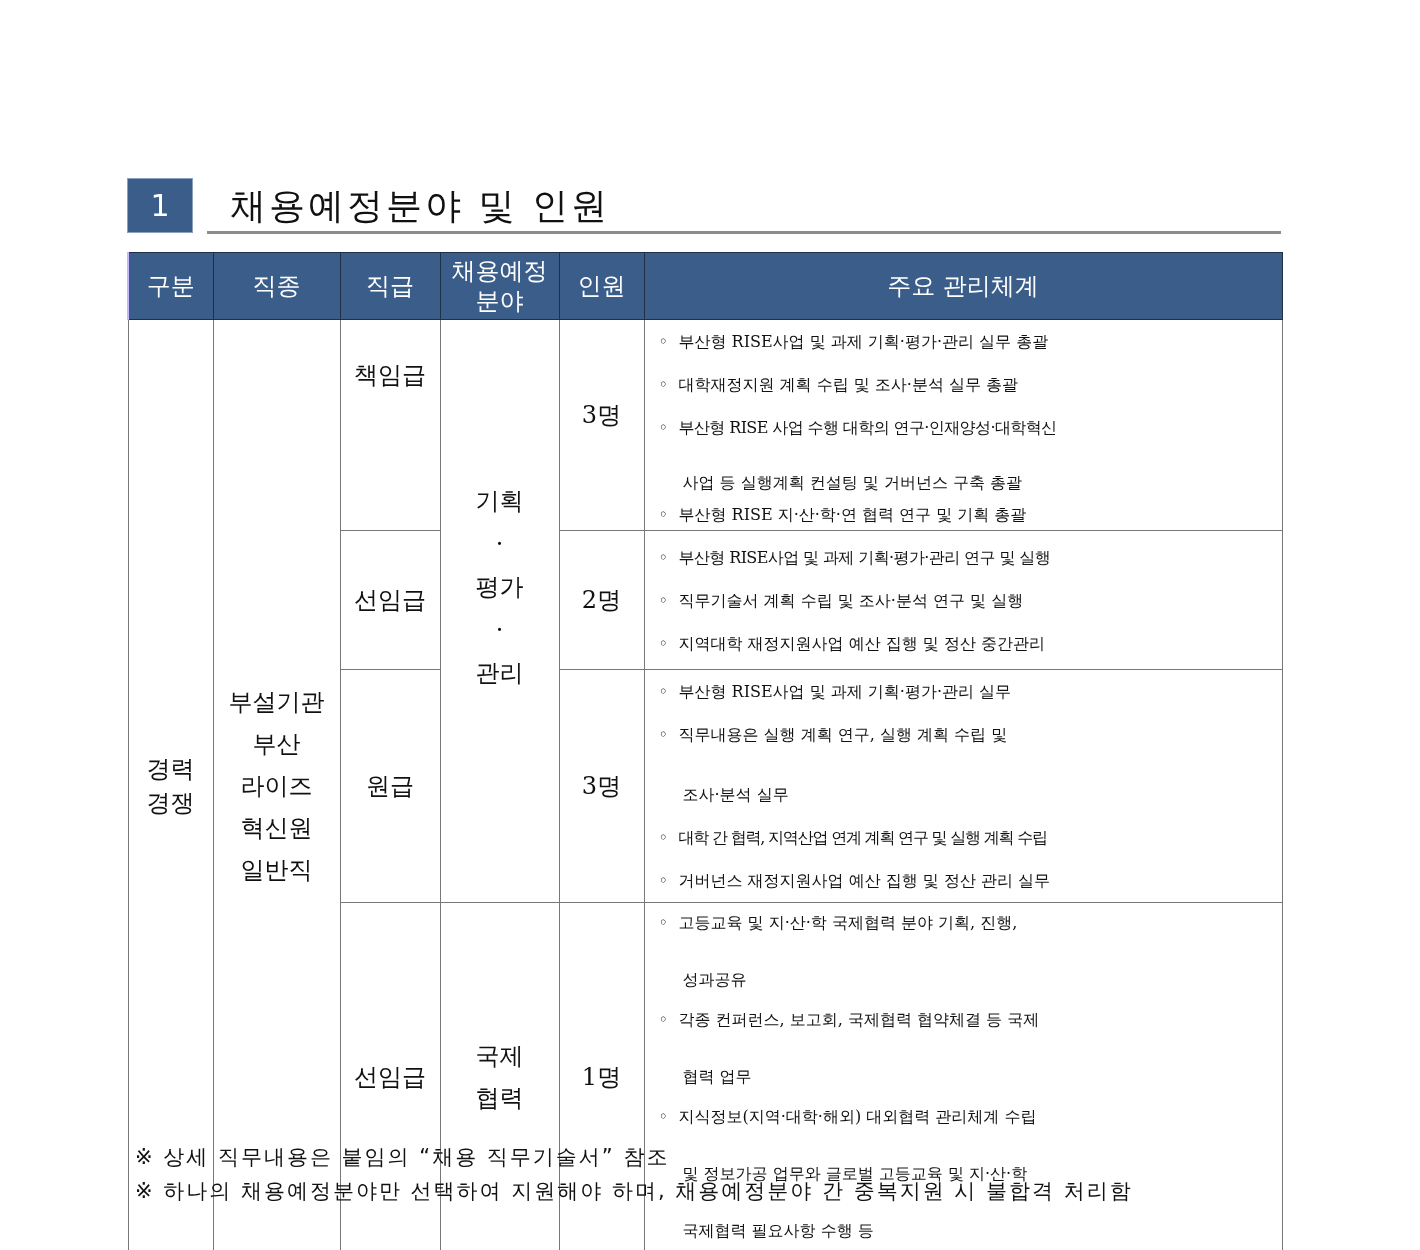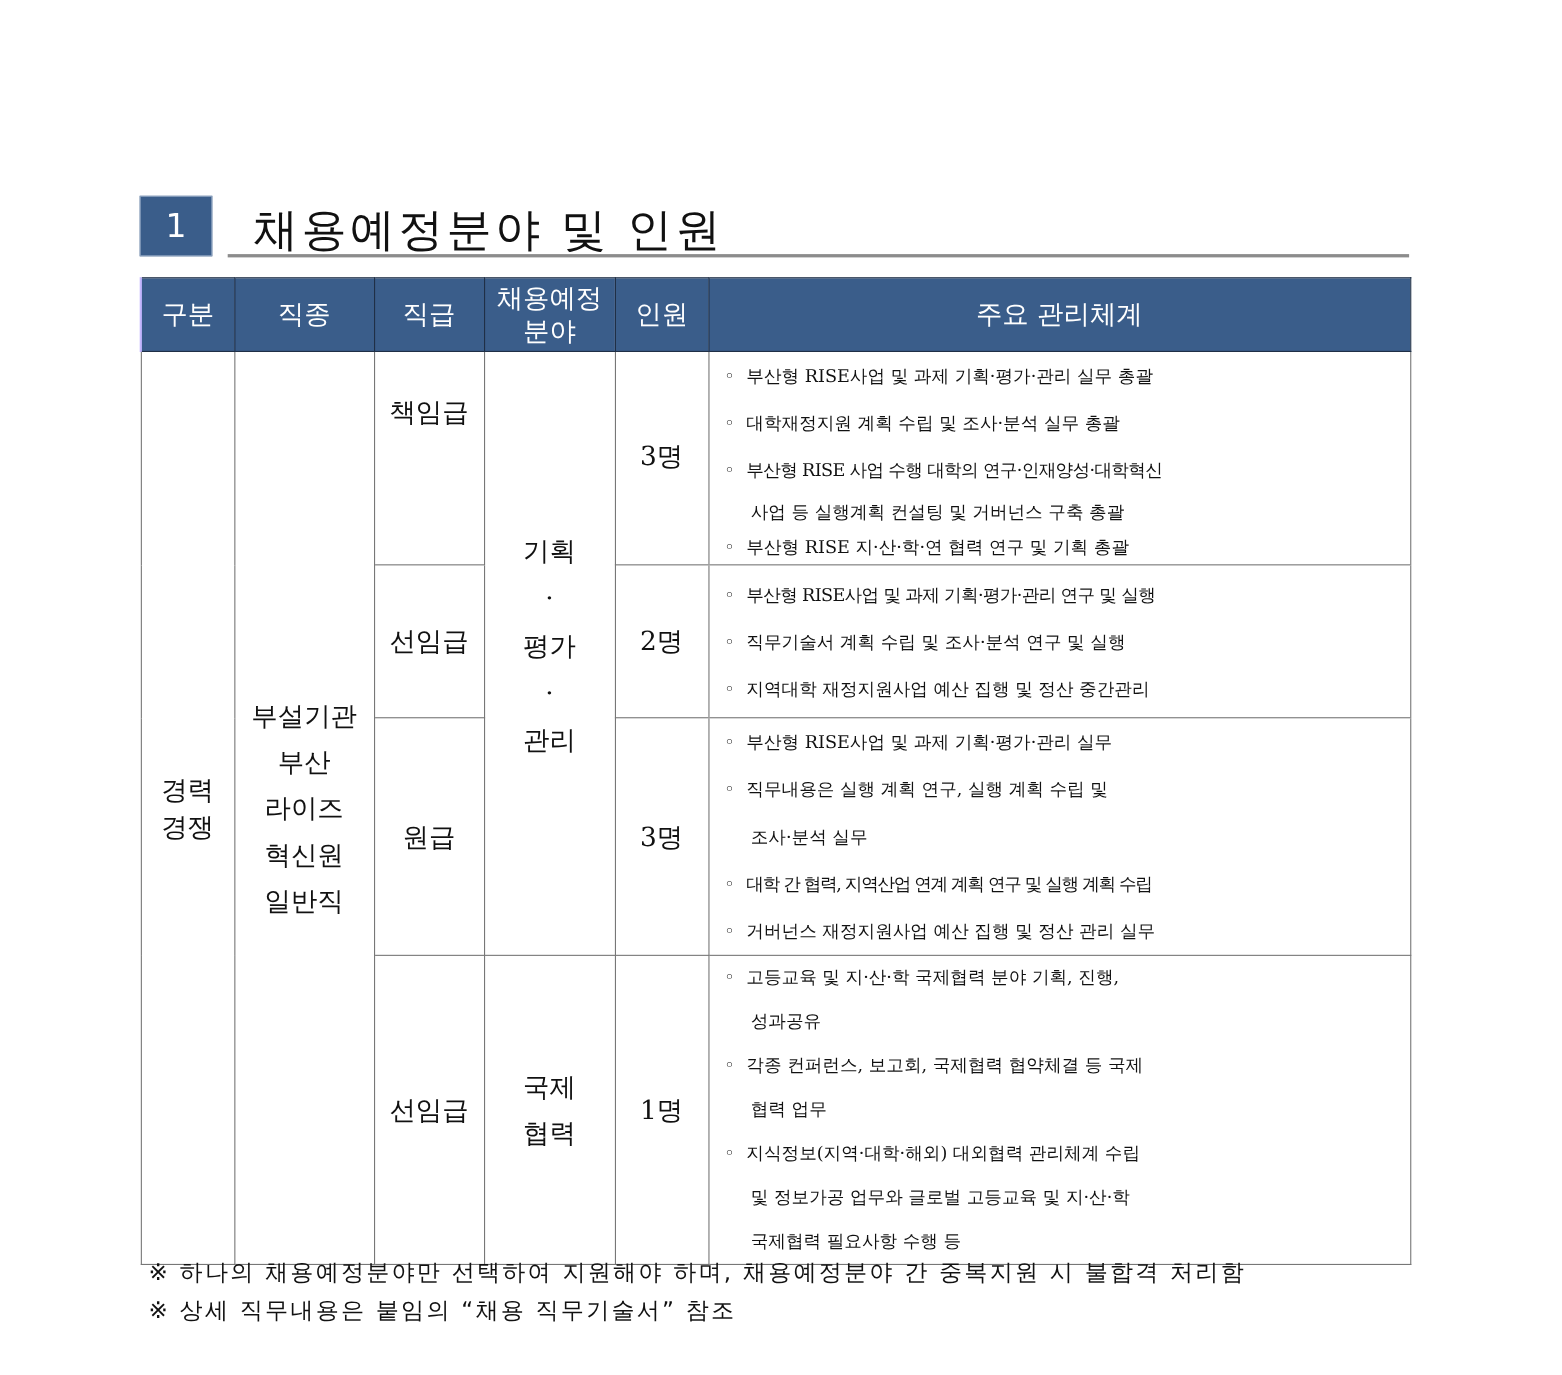--- a/index.html
+++ b/index.html
@@ -4,21 +4,21 @@
 <style>
   html, body { margin: 0; padding: 0; background: #ffffff; }
   body { width: 1420px; height: 1250px; position: relative; font-family: "DejaVu Serif", "Liberation Serif", serif; color: #111; }
   .title-box {
     position: absolute; left: 127px; top: 178px; width: 66px; height: 55px;
     background: #3a5d8a; border: 1px solid #8aa0bd; box-sizing: border-box;
     color: #fff; font-size: 30px; display: flex; align-items: center; justify-content: center;
     font-family: "DejaVu Sans", "Liberation Sans", sans-serif; font-weight: normal;
   }
   .title-text {
-    position: absolute; left: 230px; top: 182px; font-size: 41px; letter-spacing: 3px;
+    position: absolute; left: 230px; top: 182px; font-size: 36px; letter-spacing: 3px;
     font-family: "DejaVu Serif", serif; color: #111;
   }
   .title-underline {
     position: absolute; left: 207px; top: 231px; width: 1074px; height: 3px; background: #8c8c8c;
   }
   table.main {
     position: absolute; left: 127px; top: 252px; width: 1154px;
     border-collapse: collapse; table-layout: fixed;
   }
   table.main th {
@@ -27,21 +27,21 @@
     font-family: "DejaVu Sans", "Liberation Sans", sans-serif; line-height: 30px;
   }
   table.main th:first-child { border-left: 2px solid #c4b5fd; }
   table.main td {
     border: 1px solid #777; font-size: 24px; text-align: center; vertical-align: middle; padding: 0;
     line-height: 42px;
   }
   td.tasks { text-align: left; vertical-align: middle; padding: 0 12px 0 14px !important; }
   tr.dotted-bottom td.row-cell { border-bottom: 1px dotted #777; }
   .task-line { font-size: 16px; line-height: 43px; white-space: nowrap; text-align: justify; }
-  .task-cont { padding-left: 24px; }
+  .task-cont { padding-left: 24px; margin-top: 17px; }
   .bullet { display: inline-block; width: 20px; }
   .notes { position: absolute; left: 135px; top: 1140px; font-size: 21px; line-height: 34px; letter-spacing: 2px;
     font-family: "DejaVu Sans", "Liberation Sans", sans-serif; }
   .stack { display: flex; flex-direction: column; align-items: center; }
 </style>
 </head>
 <body>
 
 <div class="title-box">1</div>
 <div class="title-text">채용예정분야 및 인원</div>
@@ -145,15 +145,15 @@
         <div class="task-line task-cont" style="line-height:40px"><span>협력 업무</span></div>
         <div class="task-line" style="line-height:40px"><span class="bullet">◦</span><span>지식정보(지역·대학·해외) 대외협력 관리체계 수립</span></div>
         <div class="task-line task-cont" style="line-height:40px"><span>및 정보가공 업무와 글로벌 고등교육 및 지·산·학</span></div>
         <div class="task-line task-cont" style="line-height:40px"><span>국제협력 필요사항 수행 등</span></div>
       </td>
     </tr>
   </tbody>
 </table>
 
 <div class="notes">
+  <div>※ 상세 직무내용은 붙임의 “채용 직무기술서” 참조</div>
   <div>※ 하나의 채용예정분야만 선택하여 지원해야 하며, 채용예정분야 간 중복지원 시 불합격 처리함</div>
-  <div>※ 상세 직무내용은 붙임의 “채용 직무기술서” 참조</div>
 </div>
 
 </body></html>

